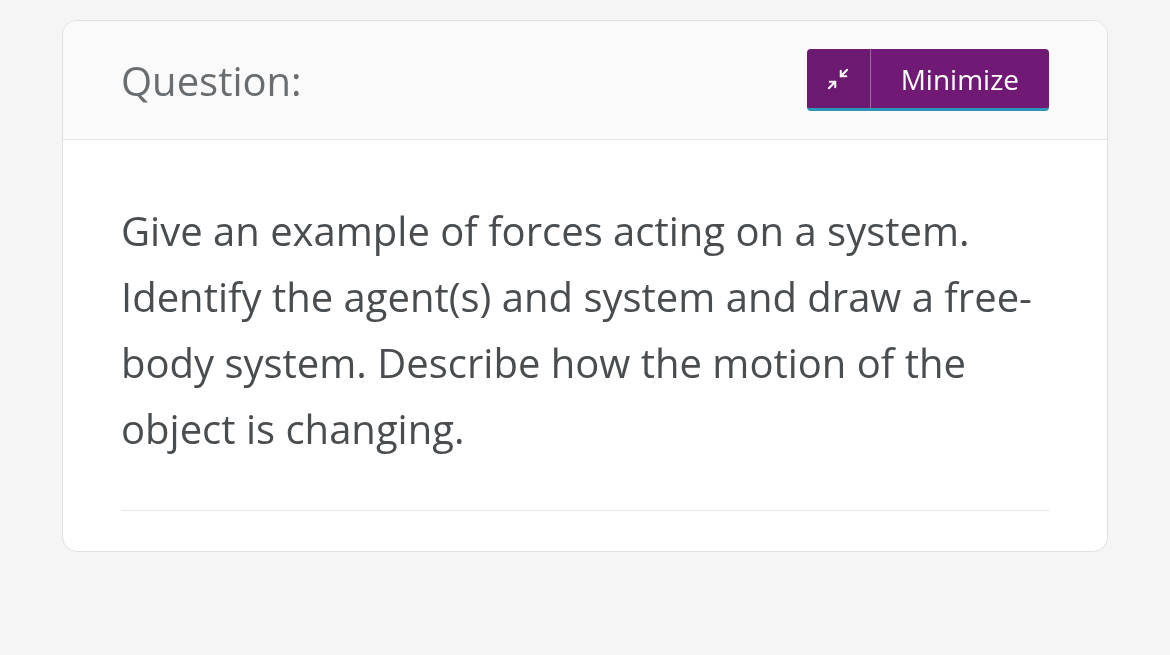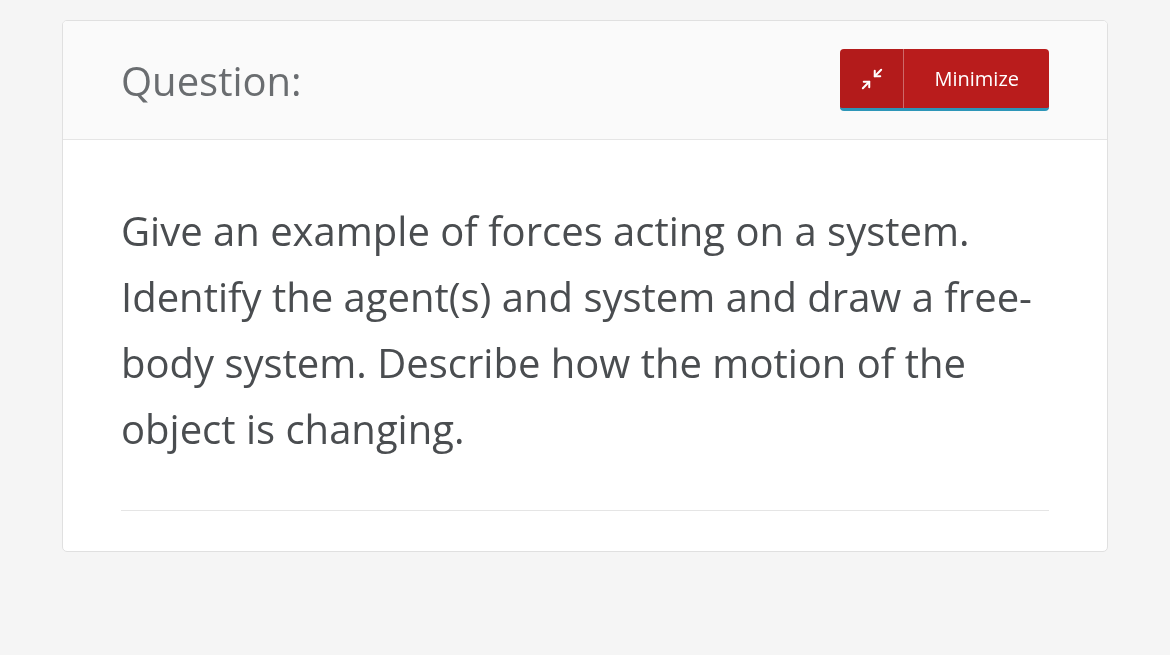--- a/index.html
+++ b/index.html
@@ -10,46 +10,46 @@
     body {
       width: 1170px;
       height: 655px;
       background: #f5f5f5;
       font-family: "Open Sans", "Helvetica Neue", Helvetica, Arial, sans-serif;
       padding: 20px 62px;
     }
     .card {
       background: #fff;
       border: 1px solid #e0e0e0;
-      border-radius: 5px;
+      border-radius: 15px;
       overflow: hidden;
     }
     .card-header {
       background: #fafafa;
       border-bottom: 1px solid #e5e5e5;
       display: flex;
       align-items: center;
       justify-content: space-between;
       padding: 28px 58px;
     }
     .card-header-title {
       font-size: 40px;
       font-weight: 400;
       color: #6a6d70;
     }
     .minimize-btn {
       display: inline-flex;
       align-items: stretch;
-      background: #b91c1c;
+      background: #701a75;
       border: none;
       border-bottom: 3px solid #2d96b8;
       border-radius: 4px;
       overflow: hidden;
       color: #fff;
-      font-size: 20px;
+      font-size: 28px;
       font-family: inherit;
       cursor: pointer;
       padding: 0;
       height: 62px;
     }
     .minimize-btn .btn-icon {
       width: 64px;
       display: flex;
       align-items: center;
       justify-content: center;

